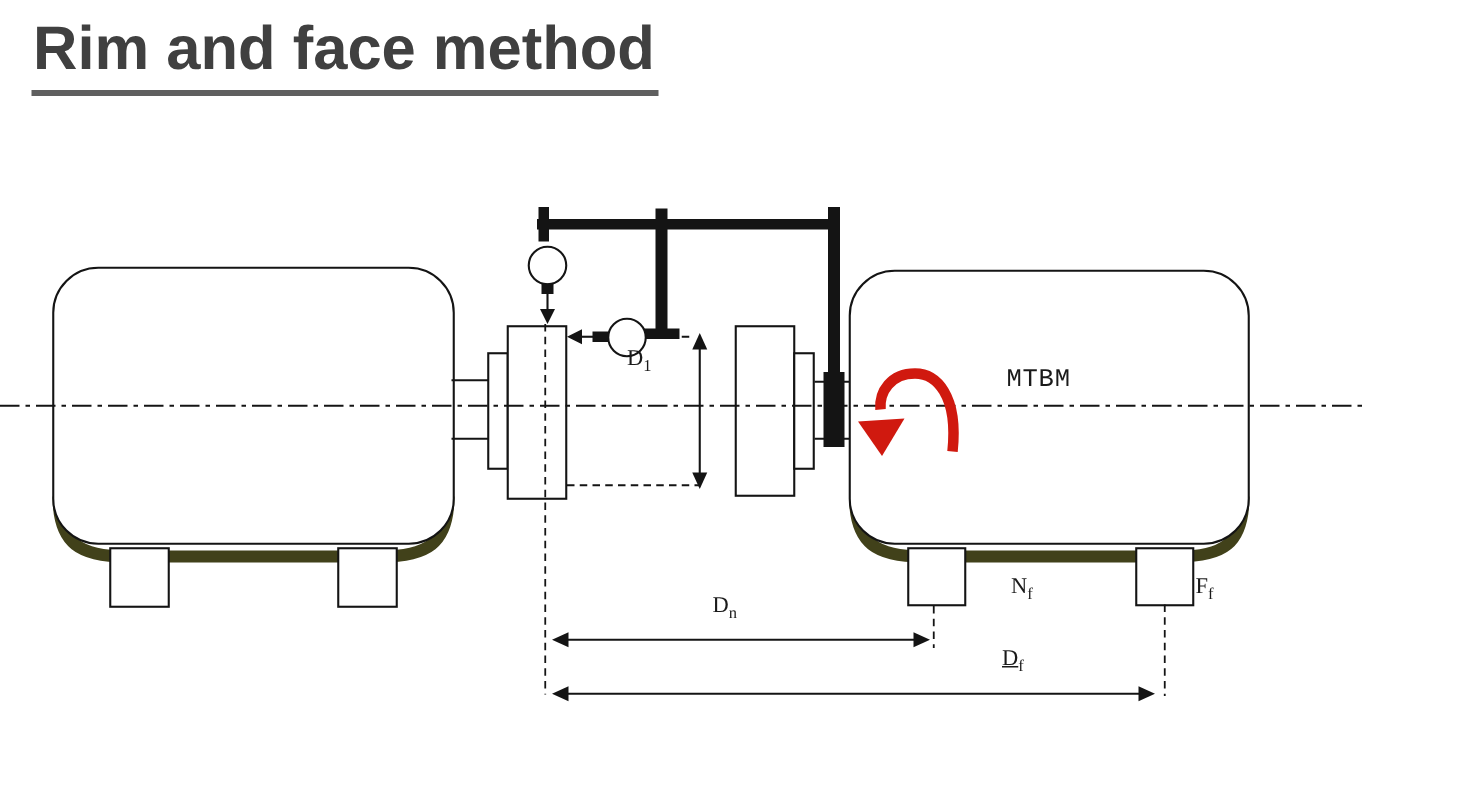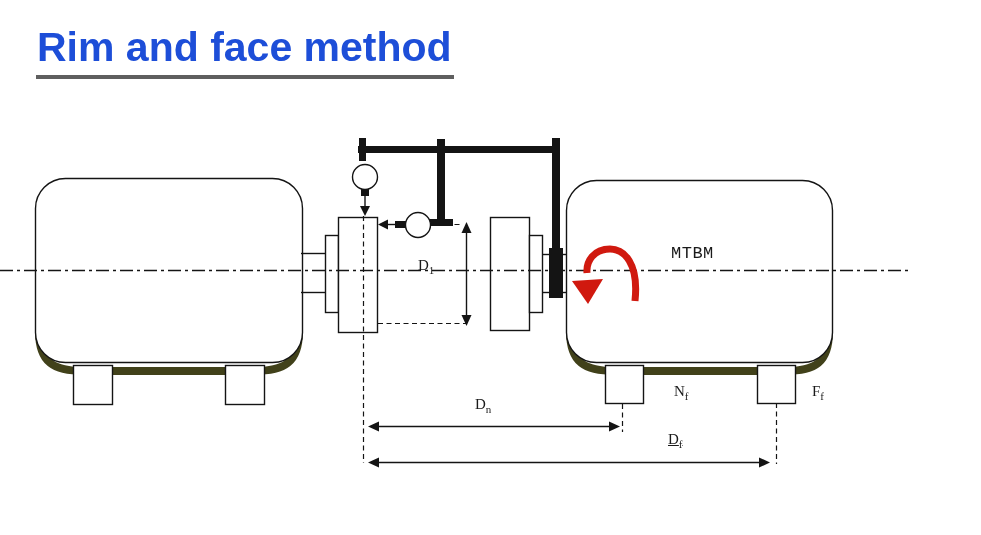--- a/index.html
+++ b/index.html
@@ -1,23 +1,23 @@
 <!DOCTYPE html>
 <html><head>
 <meta charset="utf-8">
 <style>
   html,body { margin:0; padding:0; background:#ffffff; }
   .stage {
     position:relative; width:981px; height:535px; background:#ffffff;
     overflow:hidden; font-family:"Liberation Serif", serif;
   }
   .title {
-    position:absolute; left:21px; top:12px; margin:15px;
+    position:absolute; left:21px; top:12px; margin:0;
     font-family:"Liberation Sans", sans-serif;
-    font-size:41px; font-weight:bold; color:#1d4ed8;
+    font-size:41px; font-weight:bold; color:#404040;
     letter-spacing:0px; line-height:1.0;
     border-bottom:4px solid #5f5f5f; padding:0 2px 7px 1px;
     display:inline-block;
   }
   svg.diagram { position:absolute; left:0; top:0; }
   .outline { fill:#ffffff; stroke:#141414; stroke-width:1.4px; }
   .thin    { stroke:#141414; stroke-width:1.4px; fill:none; }
   .dash    { stroke:#141414; stroke-width:1.2px; fill:none; stroke-dasharray:5 3.5; }
   .dashdot { stroke:#141414; stroke-width:1.3px; fill:none; stroke-dasharray:13 4 3 4; }
   .blk     { fill:#141414; stroke:none; }
@@ -117,33 +117,33 @@
     </g>
 
     <g>
       <path class="redline" d="M635,301 C639,263 624,249 610,249 C594,249 586,261 587,273" stroke="#d0190f"></path>
       <polygon points="572,281 603,279 588,304" fill="#d0190f"></polygon>
     </g>
   </svg>
 
   <span class="lbl mtbm" style="left:671px; top:244px;font-family:Liberation Mono, monospace;">MTBM</span>
 
-  <span class="lbl" style="left:418px; top:257px;text-align:right;">
+  <span class="lbl" style="left:418px; top:231px;text-align:right;">
     <span>D</span><sub>1</sub>
   </span>
 
   <span class="lbl" style="left:475px; top:396px;text-align:center;">
     <span>D</span><sub>n</sub>
   </span>
 
   <span class="lbl" style="left:668px; top:431px;text-decoration:underline;">
     <span>D</span><sub>f</sub>
   </span>
 
   <span class="lbl" style="left:674px; top:383px;">
     <span>N</span><sub>f</sub>
   </span>
 
-  <span class="lbl" style="left:797px; top:383px;margin-left:15px;">
+  <span class="lbl" style="left:797px; top:383px;">
     <span>F</span><sub>f</sub>
   </span>
 
 </div>
 
 </body></html>

